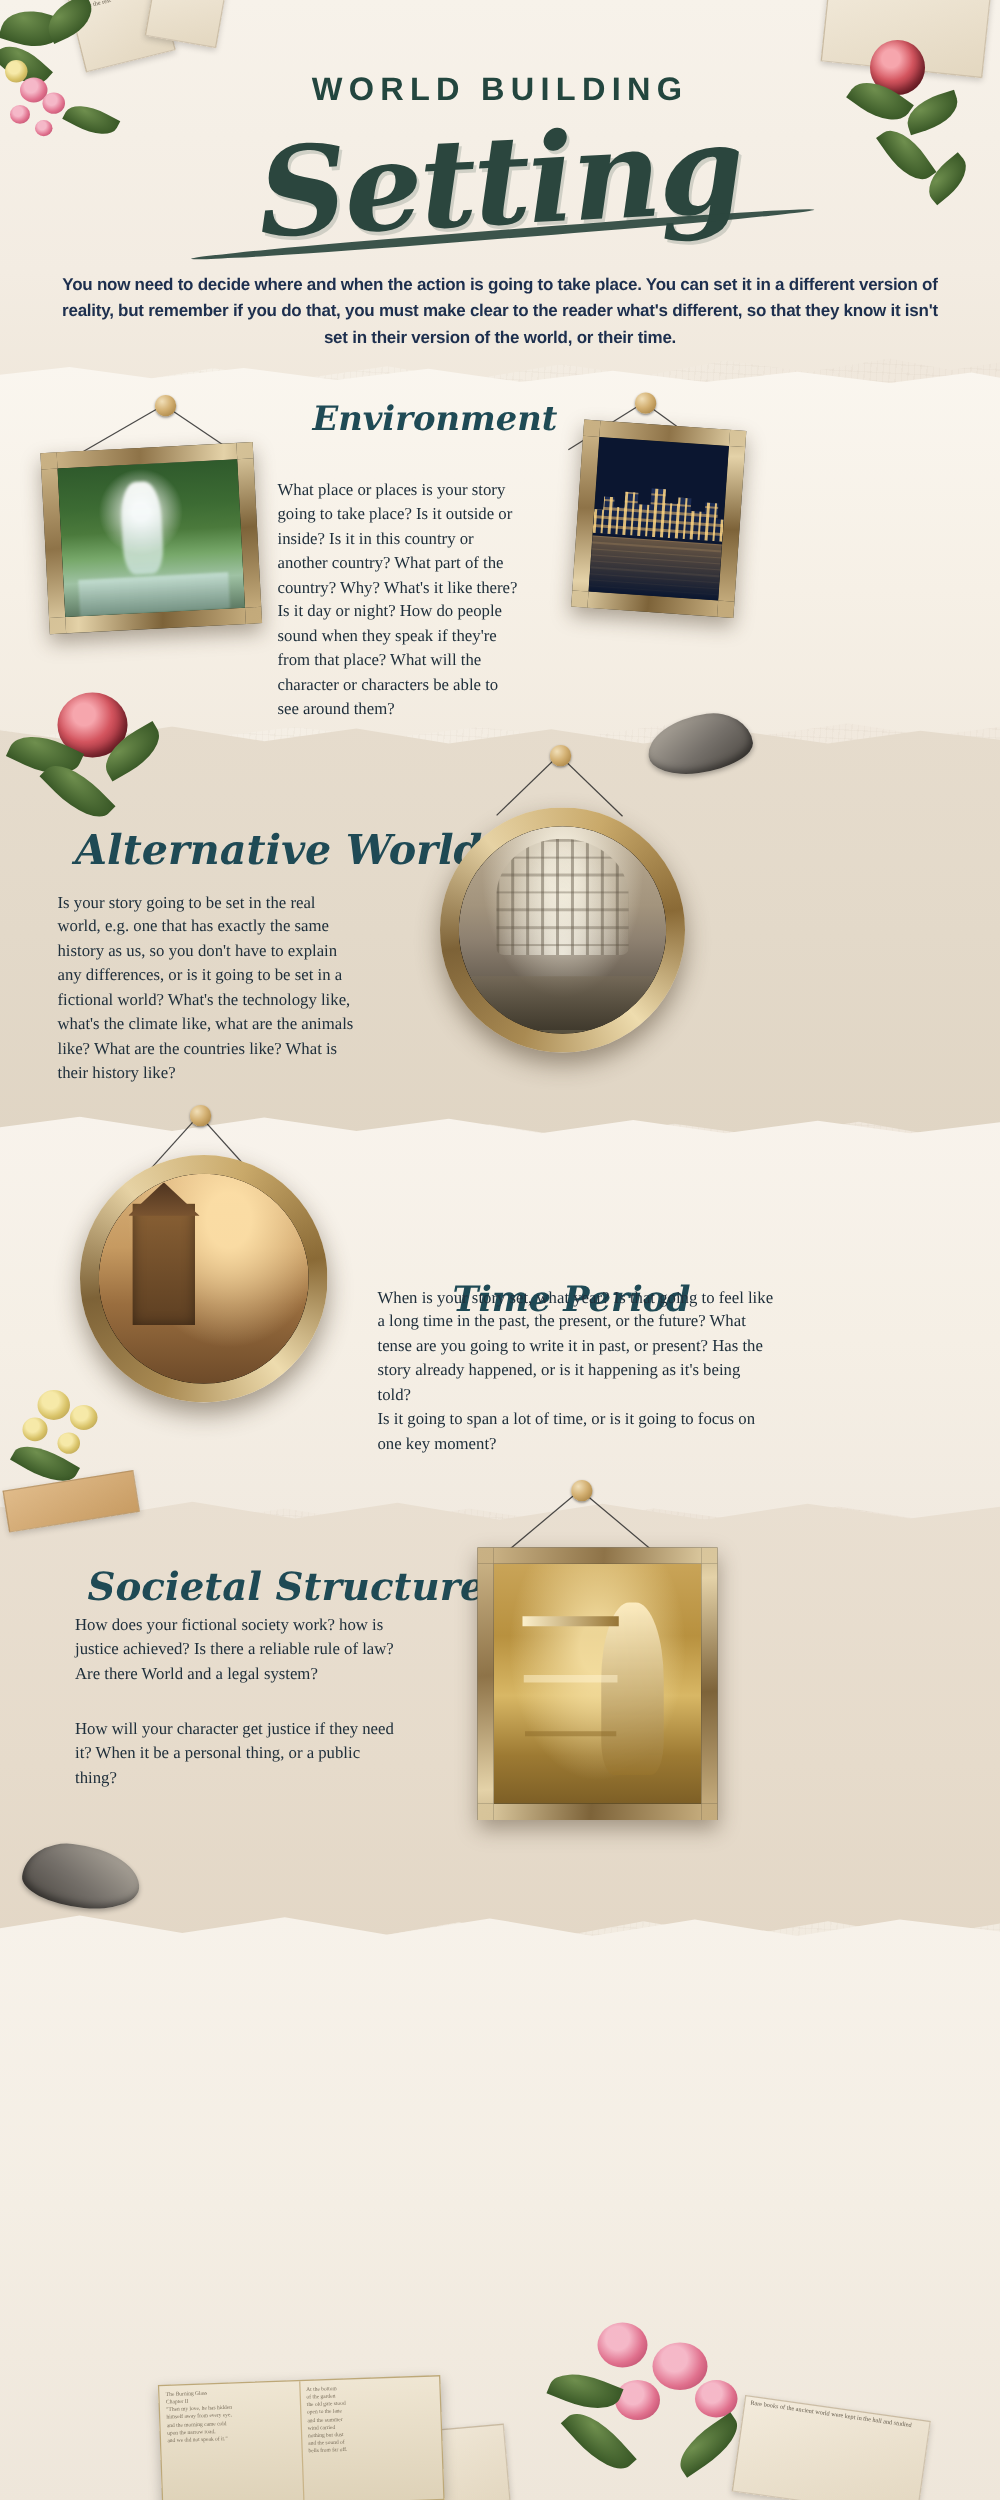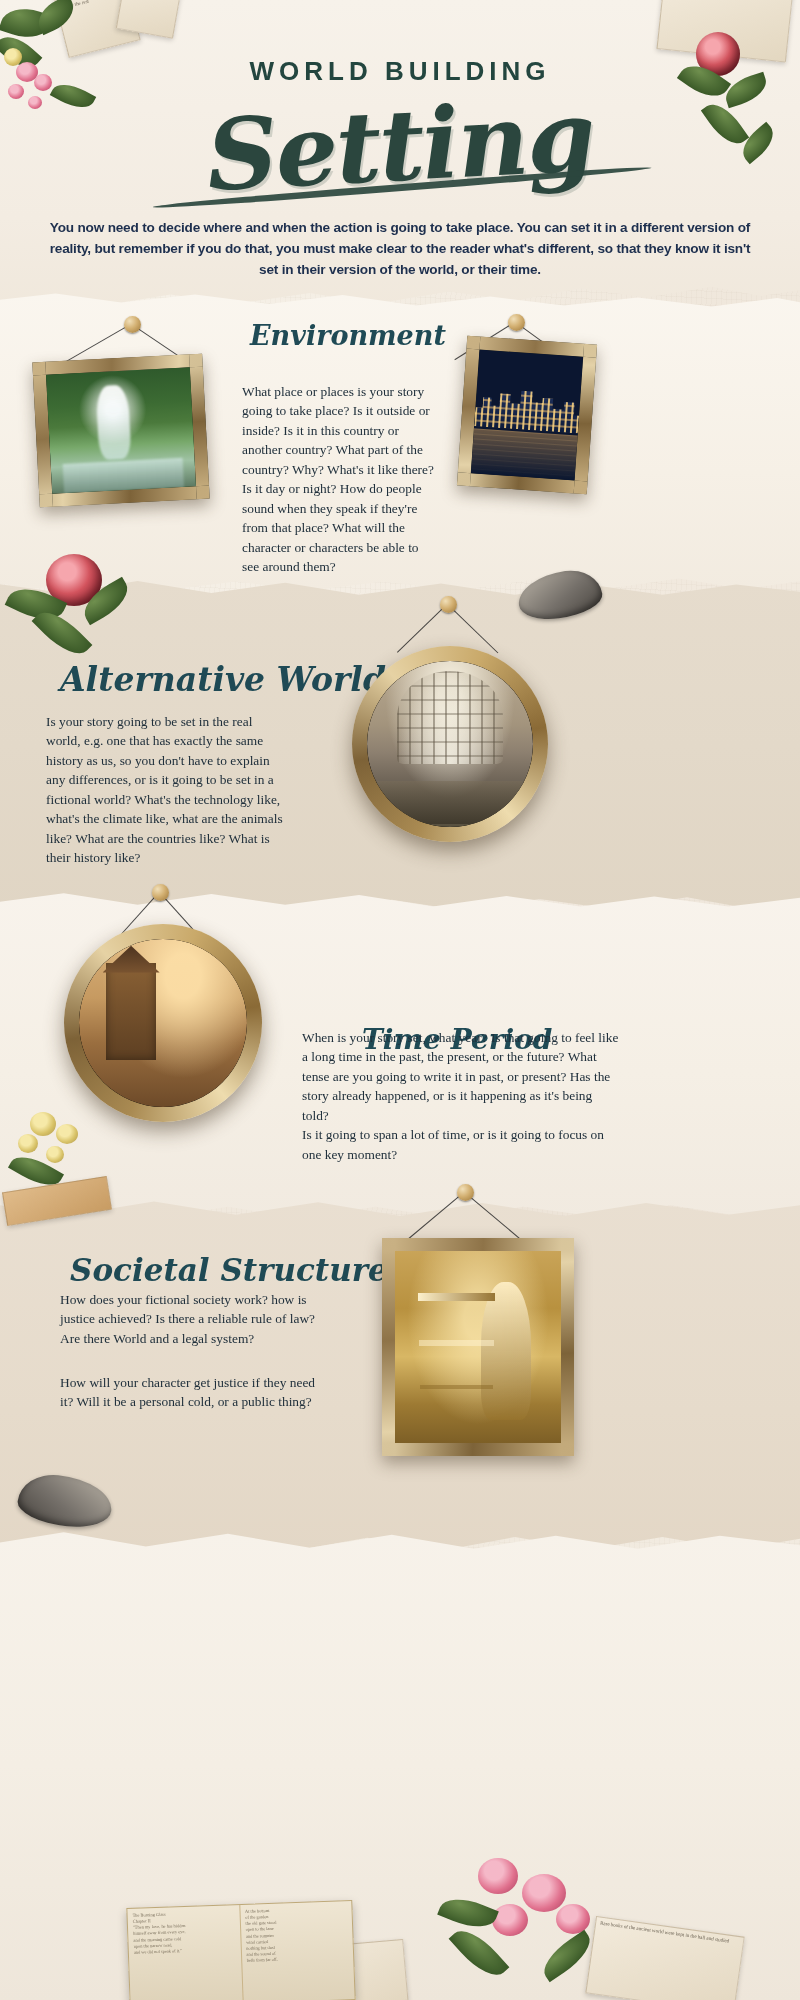--- a/index.html
+++ b/index.html
@@ -131,21 +131,21 @@
   #head-time        { top: 1023px; left: 362px; font-size: 28px; }
   #head-societal    { top: 1252px; left: 58px; font-size: 31px; margin-left: 12px; }
 
   .sec-body {
     position: absolute;
     font-family: "Liberation Serif", serif;
     font-size: 13.4px;
     line-height: 1.45;
     color: #20303c;
   }
-  #body-environment { top: 382px; left: 222px; width: 196px; margin-left: 20px; }
+  #body-environment { top: 382px; left: 222px; width: 196px; }
   #body-alternative { top: 712px; left: 46px; width: 240px; }
   #body-time        { top: 1028px; left: 302px; width: 320px; }
   #body-societal-1  { top: 1290px; left: 60px; width: 258px; }
   #body-societal-2  { top: 1373px; left: 60px; width: 258px; }
   .nail {
     position: absolute;
     width: 17px; height: 17px;
     border-radius: 50%;
     background: radial-gradient(circle at 33% 30%, #f1dfb8 0%, #d3b072 45%, #9c7535 100%);
     box-shadow: 0 1px 2px rgba(0,0,0,.45);
@@ -487,21 +487,21 @@
       <i style="left:160px;top:892px;width:66px;transform:rotate(132deg);"></i>
     </div>
     <div class="frame-oval" style="left:64px;top:924px;width:198px;height:198px;">
       <div class="oval-inner">
         <div class="art-village"></div>
       </div>
     </div>
 
     <div class="sec-head" id="head-societal">Societal Structure</div>
     <div class="sec-body" id="body-societal-1">How does your fictional society work? how is justice achieved? Is there a reliable rule of law? Are there World and a legal system?</div>
-    <div class="sec-body" id="body-societal-2">How will your character get justice if they need it? Will it be a personal cold, or a public thing?</div>
+    <div class="sec-body" id="body-societal-2">How will your character get justice if they need it? When it be a personal thing, or a public thing?</div>
 
     <div class="nail" style="left:457px;top:1184px;"></div>
     <div class="wire" style="left:0;top:0;width:800px;height:2000px;">
       <i style="left:465px;top:1192px;width:78px;transform:rotate(40deg);"></i>
       <i style="left:465px;top:1192px;width:78px;transform:rotate(140deg);"></i>
     </div>
     <div class="frame-rect" style="left:382px;top:1238px;width:192px;height:218px;">
       <div class="frame-inner">
         <div class="art-justice"></div>
       </div>

